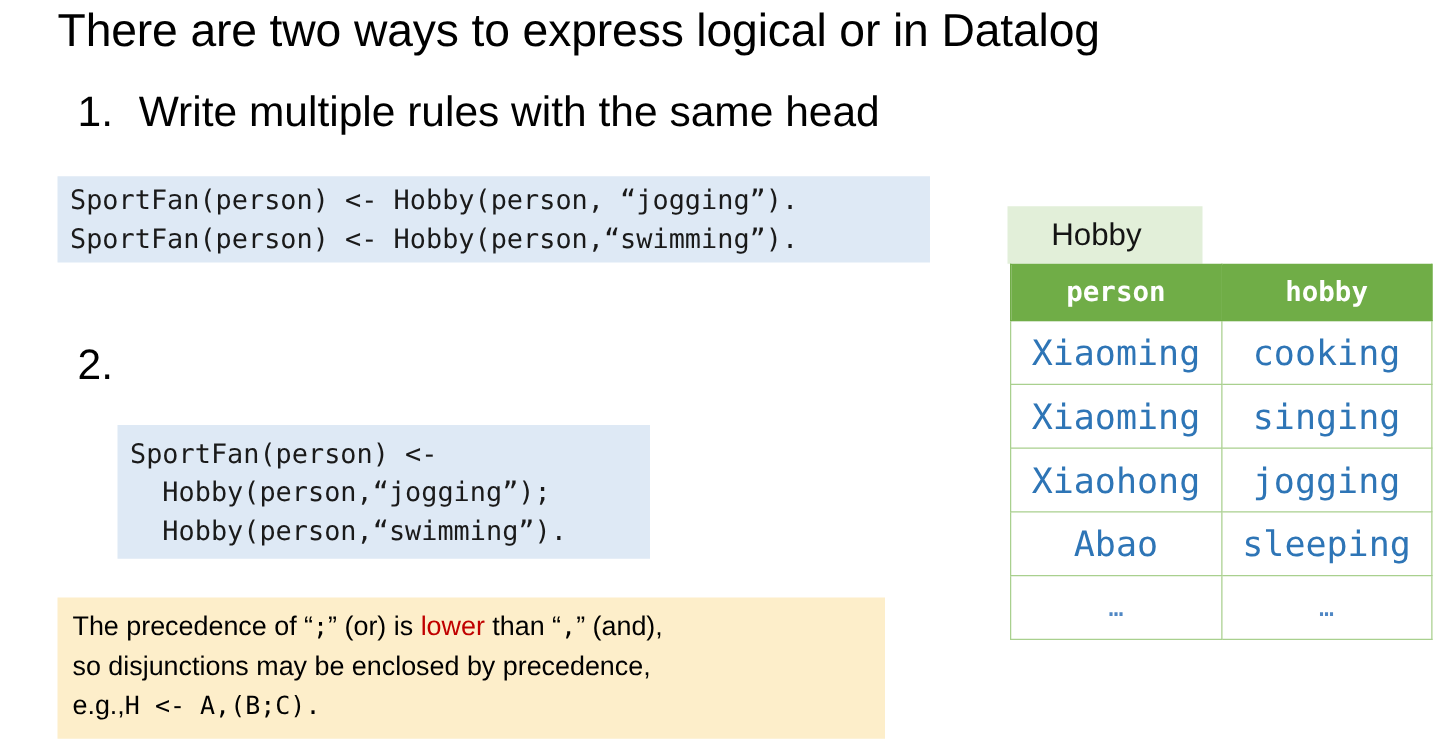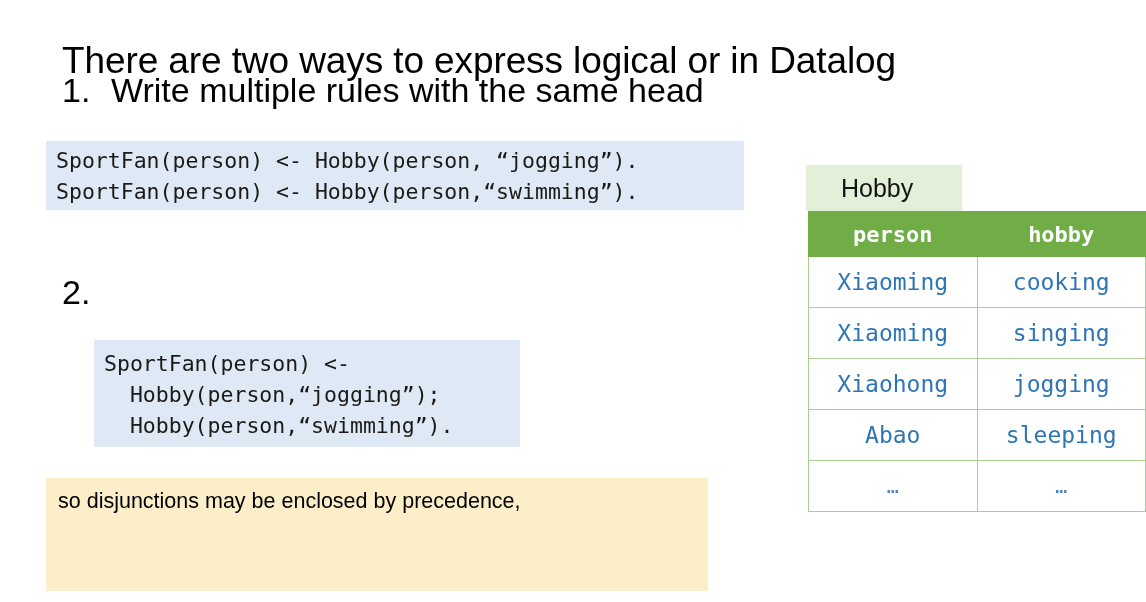--- a/index.html
+++ b/index.html
@@ -19,27 +19,26 @@
   }
 
   .slide {
     position: absolute;
     inset: 0;
   }
 
   
   .title {
     position: absolute;
-    left: 62px;
+    left: 46px;
     top: 2px;
     font-size: 37px;
     line-height: 46px;
     letter-spacing: -0.1px;
     white-space: nowrap;
-    margin-top: 36px;
   }
 
   .step {
     position: absolute;
     font-size: 34px;
     line-height: 44px;
     white-space: nowrap;
     display: flex;
     align-items: baseline;
   }
@@ -137,21 +136,21 @@
     color: #ffffff;
     font-weight: bold;
     font-size: 22px;
     height: 42px;
     text-align: center;
     border: 1px solid #70ad47;
   }
   .rel-table td {
     height: 48px;
     text-align: center;
-    font-size: 23px;
+    font-size: 28px;
     color: #2e75b6;
     background: #ffffff;
     border: 1px solid #a9d08e;
   }
   .rel-table td.ellipsis {
     font-size: 20px;
     color: #4f87c4;
   }
   .rel-table col.c1 { width: 50%; }
   .rel-table col.c2 { width: 50%; }
@@ -173,21 +172,23 @@
 
   <div class="step step-2">
     <span class="num">2.</span>
   </div>
 
   <div class="code-block code-2">SportFan(person) &lt;-
   Hobby(person,“jogging”);
   Hobby(person,“swimming”).</div>
 
   <div class="note">
+    <div><span>The precedence of “</span><span class="mono">;</span><span>” (or) is </span><span class="red">lower</span><span> than “</span><span class="mono">,</span><span>” (and),</span></div>
     <div>so disjunctions may be enclosed by precedence,</div>
+    <div><span>e.g.,</span><span class="mono">H &lt;- A,(B;C).</span></div>
   </div>
 
   <div class="table-wrap">
     <div class="table-caption">Hobby</div>
     <table class="rel-table">
       <colgroup>
           <col class="c1">
           <col class="c2">
         </colgroup>
       <thead>

